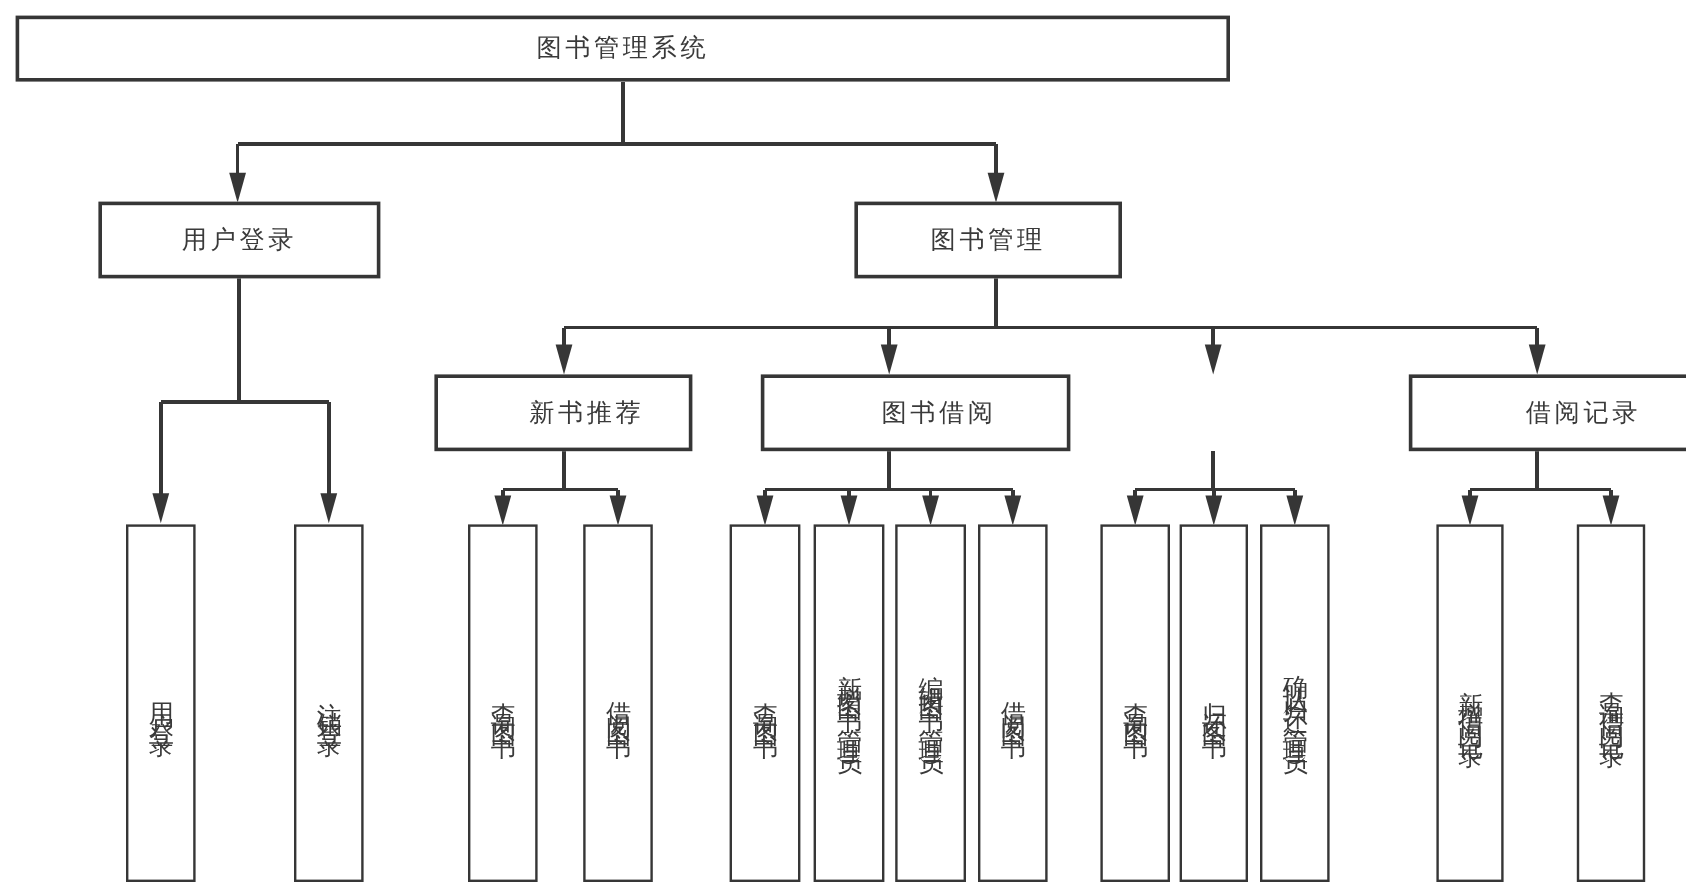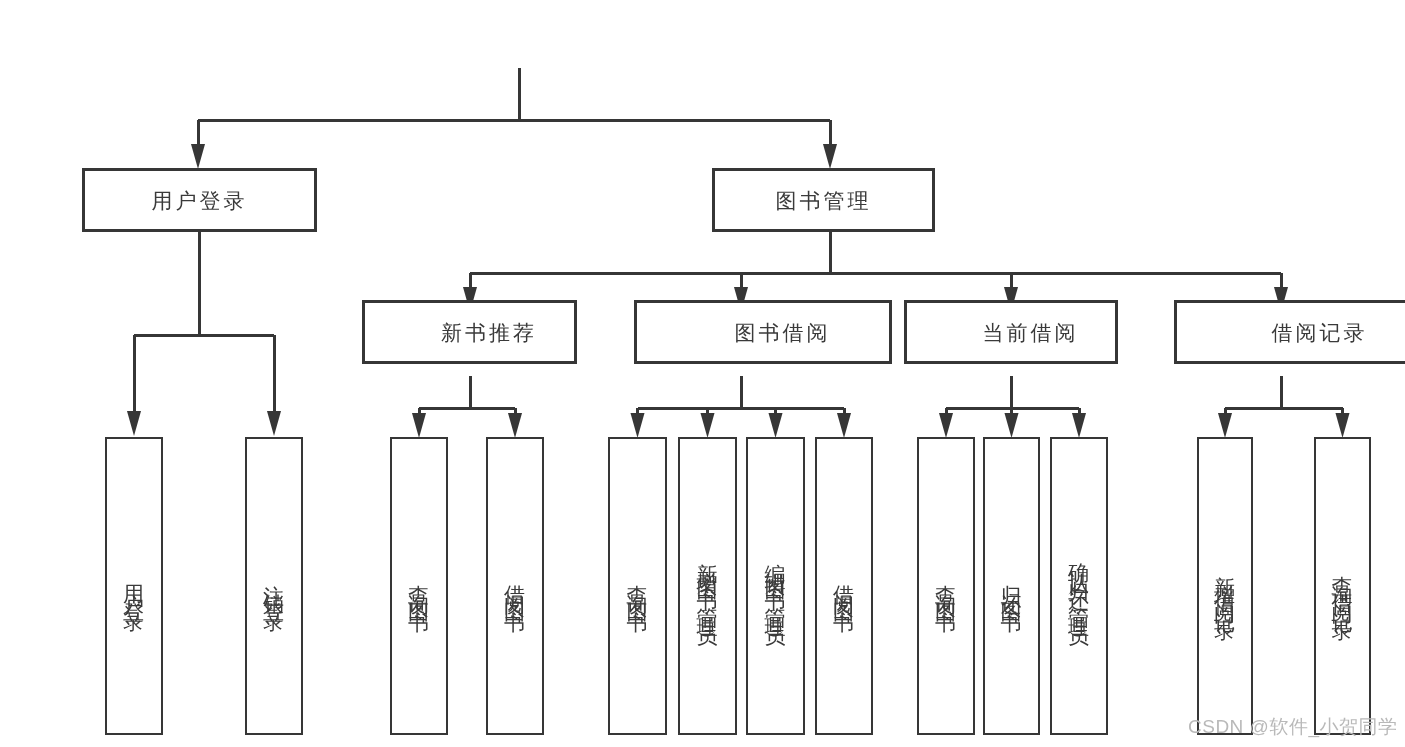--- a/index.html
+++ b/index.html
@@ -26,21 +26,21 @@
     color:var(--text);
   }
   .hnode>span{
     font-size:21px;
     letter-spacing:3px;
     white-space:nowrap;
     line-height:1;
   }
   .root{left:13px;top:13px;width:1012px;height:55px;}
   .lvl2{top:168px;height:64px;}
-  .lvl3{top:300px;height:64px;padding-left:39px;}
+  .lvl3{top:312px;height:64px;padding-left:39px;}
   .leaf{
     top:437px;height:298px;
     border-width:2.5px;
   }
   .leaf>span{
     writing-mode:vertical-rl;
     text-orientation:mixed;
     font-size:21px;
     letter-spacing:9px;
     line-height:1;
@@ -85,36 +85,36 @@
     <use href="#ah" transform="translate(707.5,438)"></use>
     <use href="#ah" transform="translate(775.5,438)"></use>
     <use href="#ah" transform="translate(844,438)"></use>
     <use href="#ah" transform="translate(946,438)"></use>
     <use href="#ah" transform="translate(1011.5,438)"></use>
     <use href="#ah" transform="translate(1079,438)"></use>
     <use href="#ah" transform="translate(1225,438)"></use>
     <use href="#ah" transform="translate(1342.5,438)"></use>
   </svg>
 
+  <div class="node root hnode">
+    <span>图书管理系统</span>
+  </div>
 
   <div class="node lvl2 hnode" style="left:82px;width:235px;">
     <span>用户登录</span>
   </div>
   <div class="node lvl2 hnode" style="left:712px;width:223px;">
     <span>图书管理</span>
   </div>
 
   <div class="node lvl3 hnode" style="left:362px;width:215px;">
     <span>新书推荐</span>
   </div>
   <div class="node lvl3 hnode" style="left:634px;width:258px;">
     <span>图书借阅</span>
-  </div>
-  <div class="node lvl3 hnode" style="left:904px;width:214px;">
-    <span>当前借阅</span>
   </div>
   <div class="node lvl3 hnode" style="left:1174px;width:252px;">
     <span>借阅记录</span>
   </div>
 
   <div class="node leaf" style="left:105px;width:58px;">
     <span>用户登录</span>
   </div>
   <div class="node leaf" style="left:245px;width:58px;">
     <span>注销登录</span>
@@ -150,14 +150,13 @@
     <span>确认归还（管理员）</span>
   </div>
 
   <div class="node leaf" style="left:1197px;width:56px;">
     <span>新增借阅记录</span>
   </div>
   <div class="node leaf" style="left:1314px;width:57px;">
     <span>查询借阅记录</span>
   </div>
 
-  <div id="watermark">CSDN @软件_小贺同学</div>
 </div>
 
 </body></html>

